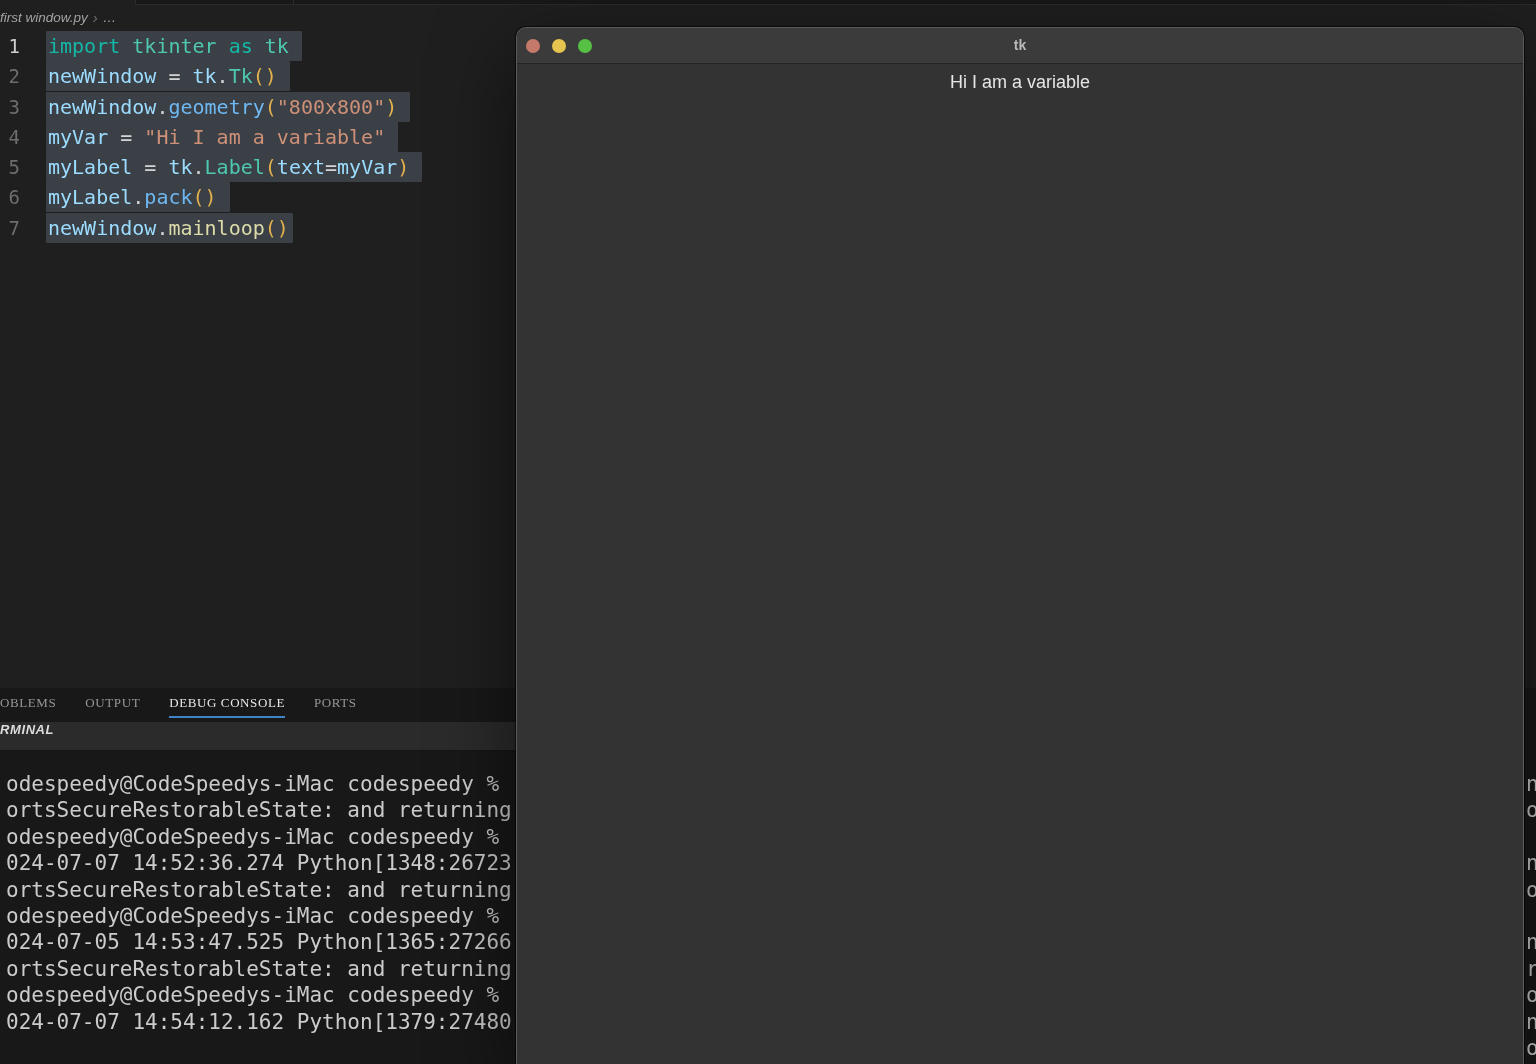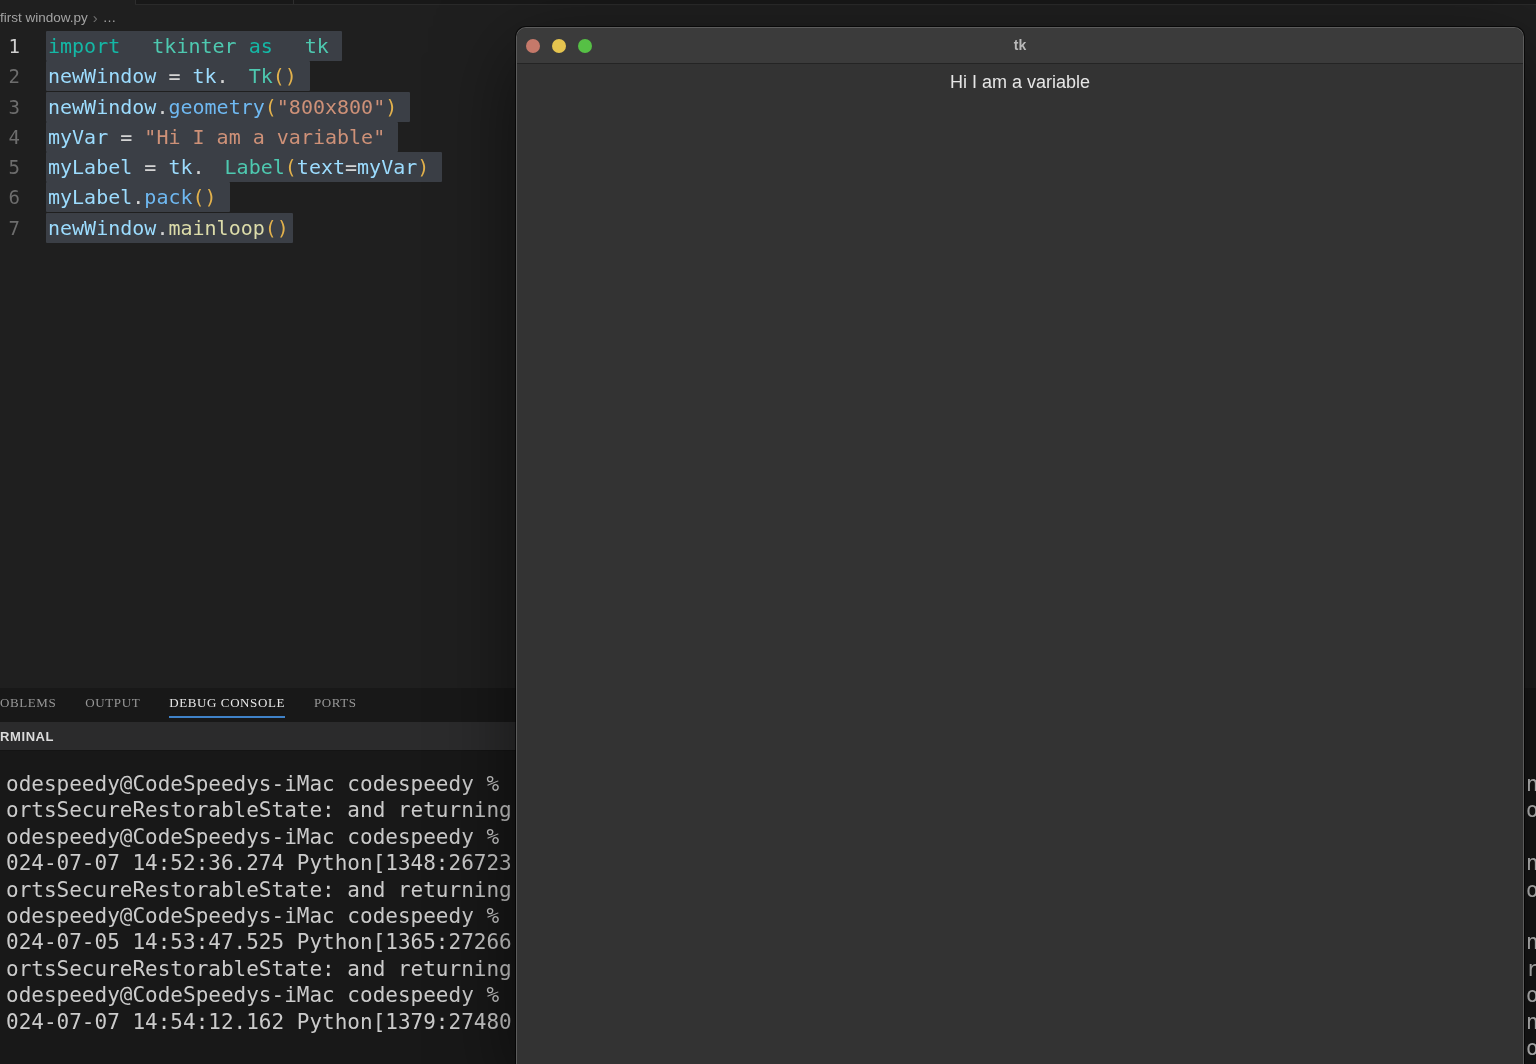--- a/index.html
+++ b/index.html
@@ -8,42 +8,42 @@
     background:#1f1f1f;
     font-family:"Liberation Sans", sans-serif;
   }
   
   .tabbar-sliver{position:absolute;top:0;left:0;width:1536px;height:4px;background:#181818;border-bottom:1px solid #2a2a2a;}
   .tabbar-sliver .active-edge{position:absolute;left:0;top:0;width:135px;height:5px;background:#1f1f1f;}
   .tabbar-sliver .vsep1,.tabbar-sliver .vsep2{position:absolute;top:0;width:1px;height:4px;background:#2e2e2e;}
   .tabbar-sliver .vsep1{left:135px;} .tabbar-sliver .vsep2{left:293px;}
   
   .breadcrumb{position:absolute;top:7px;left:0;height:20px;display:flex;align-items:center;
-    font-size:13.5px;color:#a3a3a3;gap:5px;white-space:pre;}
+    font-size:13.5px;color:#a3a3a3;gap:5px;white-space:pre;font-style:italic;}
   .breadcrumb .chev{color:#6e6e6e;font-size:15px;line-height:13px;}
   
   .code-lines{position:absolute;top:31px;left:0;width:513px;
     font-family:"DejaVu Sans Mono", monospace;font-size:20px;}
   .code-line{display:flex;align-items:center;height:30.28px;white-space:pre;}
   .line-number{width:20px;text-align:right;color:#6d6d6d;flex:0 0 20px;font-size:19px;}
   .line-number.active{color:#cfcfcf;}
   .code-content{margin-left:28px;}
   .code-sel{background:#3b3f46;padding:3px 13px 3px 2px;margin-left:-2px;border-radius:1px;}
   .code-sel.no-trail{padding-right:4px;}
-  .tok-kw{color:#14b8a6;} .tok-cls{color:#4EC9B0;margin-left:20px;} .tok-var{color:#9CDCFE;}
+  .tok-kw{color:#14b8a6;} .tok-cls{color:#4EC9B0;} .tok-var{color:#9CDCFE;}
   .tok-op{color:#D4D4D4;} .tok-plain{color:#D4D4D4;} .tok-meth{color:#6FB9F2;}
   .tok-fn{color:#DCDCAA;} .tok-str{color:#CE9178;} .tok-paren{color:#E2B14C;}
   
   .panel-region{position:absolute;top:688px;left:0;width:1536px;height:376px;background:#181818;}
   .panel-tabs{position:absolute;top:688px;left:0;height:30px;display:flex;align-items:center;gap:29px;font-family:Liberation Serif, serif;}
   .panel-tab{position:relative;font-size:13px;letter-spacing:.6px;color:#979797;cursor:default;}
   .panel-tab.active{color:#e7e7e7;}
   .panel-tab.active::after{content:"";position:absolute;left:0;right:0;bottom:-7px;height:2px;background:#3f82c8;}
   .terminal-band{position:absolute;top:722px;left:0;width:517px;height:28px;background:#2b2b2c;
-    border-bottom:1px solid #141414;display:flex;align-items:center;}
+    border-bottom:1px solid #141414;display:flex;font-style:italic;}
   .terminal-band .label{font-size:13px;font-weight:bold;letter-spacing:.6px;color:#dcdcdc;}
   
   .term-lines{position:absolute;top:771px;left:6px;width:513px;height:293px;overflow:hidden;
     font-family:"DejaVu Sans Mono", monospace;font-size:21px;color:#cbcbcb;}
   .term-line{height:26.4px;line-height:26.4px;white-space:pre;}
   .term-frags{position:absolute;top:771px;left:1526px;width:10px;height:293px;overflow:hidden;
     font-family:"DejaVu Sans Mono", monospace;font-size:21px;color:#cbcbcb;}
   .term-frags .term-line{height:26.4px;line-height:26.4px;white-space:pre;}
   
   .tk-window{position:absolute;left:516px;top:27px;width:1006px;height:1037px;z-index:10;

